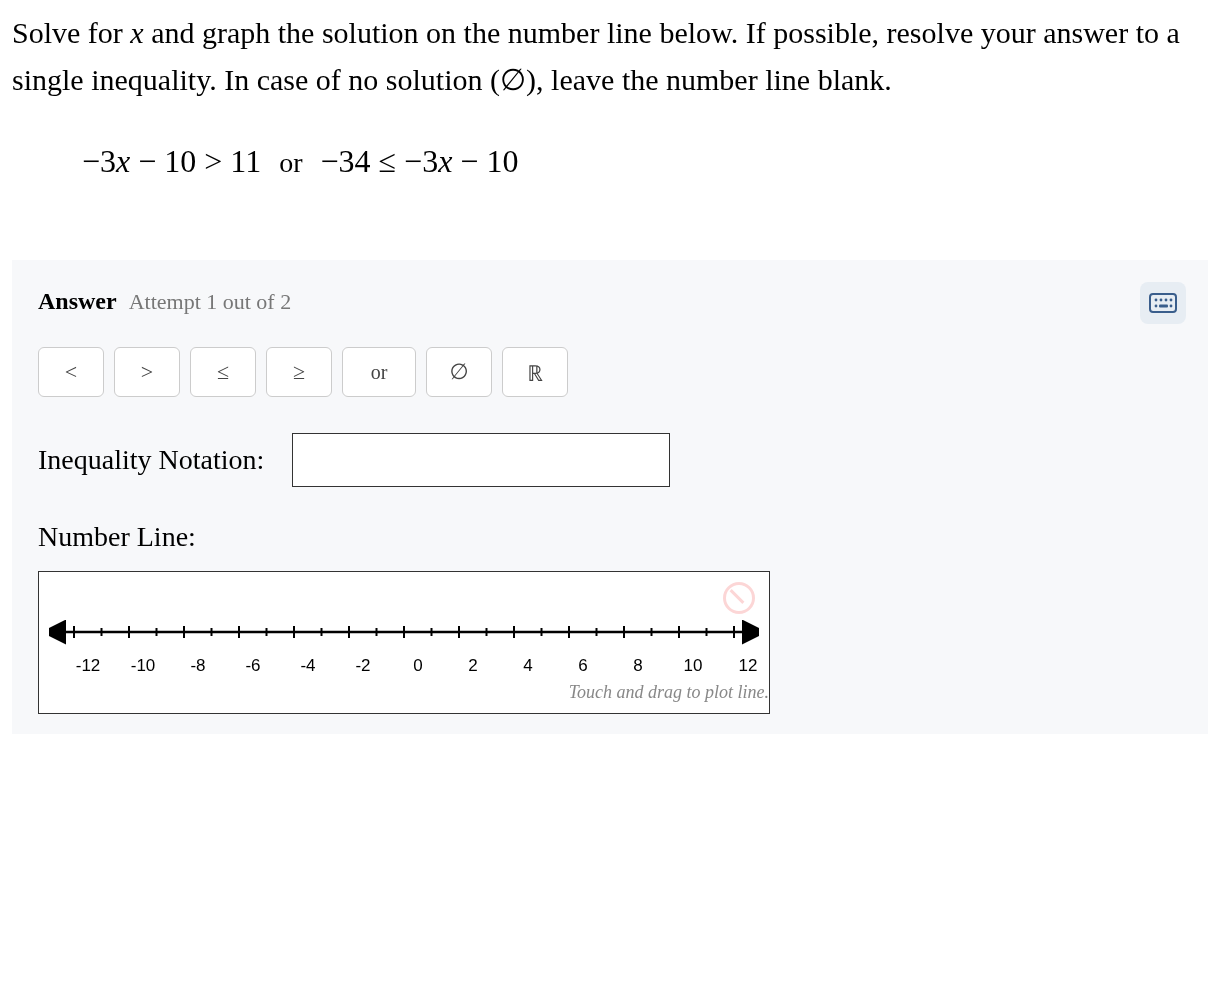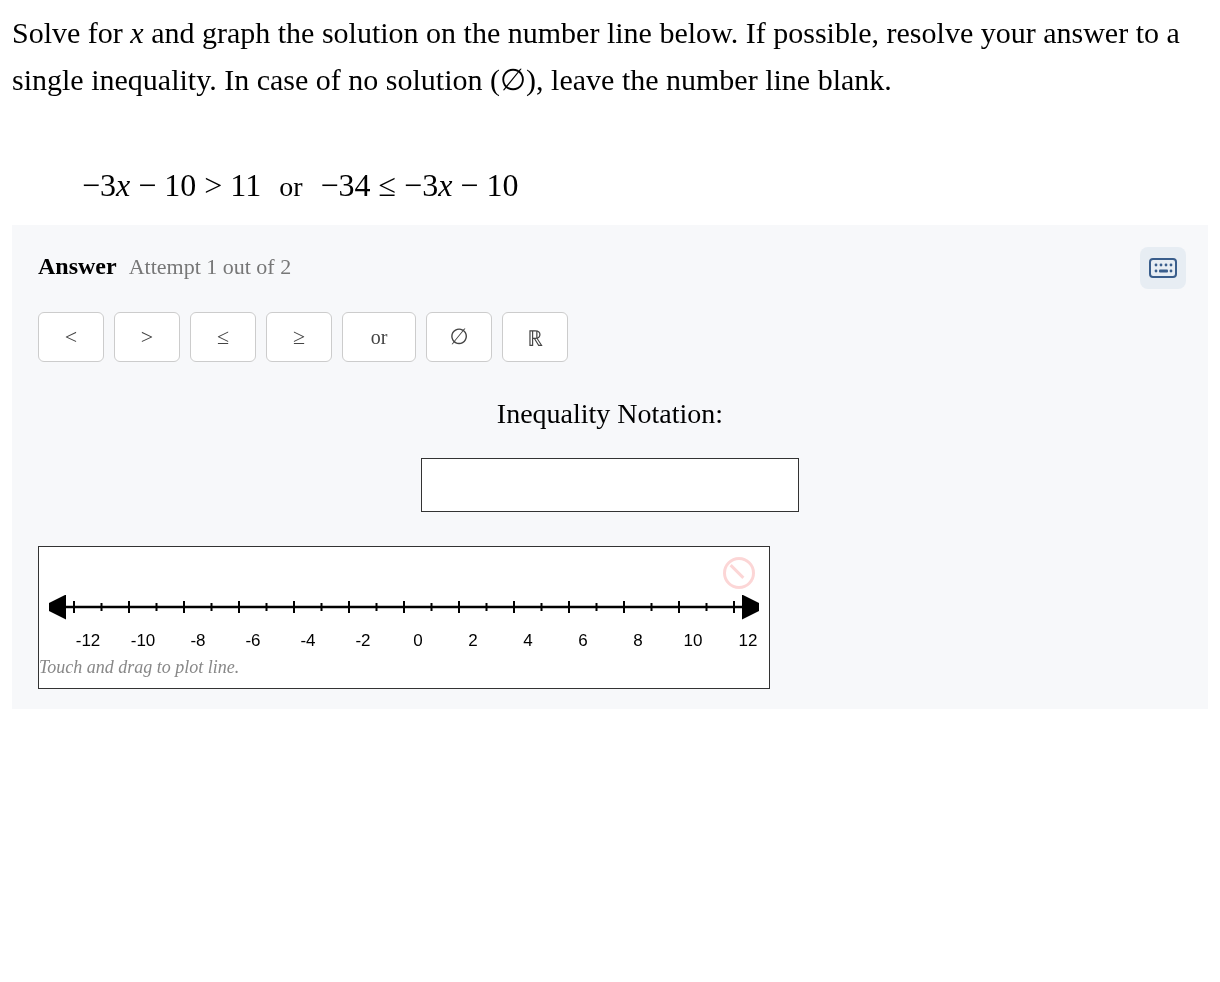--- a/index.html
+++ b/index.html
@@ -6,28 +6,28 @@
     margin: 0;
     padding: 10px 12px;
     font-family: Georgia, 'Times New Roman', serif;
     color: #000;
     background: #fff;
     width: 1196px;
   }
   .problem-text {
     font-size: 30px;
     line-height: 1.55;
-    margin-bottom: 64px;
+    margin-bottom: 40px;
   }
   .var { font-style: italic; font-family: 'Times New Roman', serif; }
   .empty-set { font-family: Arial, sans-serif; }
   .equation {
     font-family: 'Times New Roman', serif;
     font-size: 32px;
-    margin: 30px 0 21px 70px;
+    margin: 30px 0 80px 70px;
   }
   .eq-or { font-family: Georgia, serif; font-size: 28px; margin: 0 10px; }
 
   .answer-panel {
     background: #f7f8fa;
     padding: 28px 26px 20px 26px;
     position: relative;
     font-family: Georgia, serif;
   }
   .answer-header { margin-bottom: 32px; }
@@ -59,21 +59,21 @@
     align-items: center;
     justify-content: center;
     font-size: 22px;
     font-family: 'Times New Roman', serif;
     color: #444;
     cursor: pointer;
     padding: 0 10px;
   }
   .sym-btn.or-btn { font-family: Georgia, serif; font-size: 20px; padding: 0 14px; }
 
-  .field-row { display: flex; align-items: center; gap: 28px; margin-bottom: 34px; flex-direction: column; }
+  .field-row { display: flex; align-items: center; gap: 28px; margin-bottom: 34px; }
   .field-label { font-size: 28px; }
   .text-input {
     width: 360px;
     height: 52px;
     border: 1.5px solid #333;
     background: #fff;
     font-size: 22px;
     padding: 0 8px;
     font-family: Georgia, serif;
   }
@@ -108,21 +108,21 @@
     display: flex;
     justify-content: space-between;
     width: 660px;
     margin: 4px auto 0 auto;
     font-family: Arial, sans-serif;
     font-size: 17px;
     padding-left: 28px;
   }
   .tick-labels span { width: 0; display: flex; justify-content: center; white-space: nowrap; }
   .helper-text {
-    text-align: left;
+    text-align: right;
     font-style: italic;
     color: #888;
     font-size: 18px;
     margin-top: 6px;
     font-family: Georgia, serif;
   }
 </style>
 </head>
 <body>
 
@@ -164,20 +164,21 @@
     <div class="sym-btn or-btn">or</div>
     <div class="sym-btn">∅</div>
     <div class="sym-btn">ℝ</div>
   </div>
 
   <div class="field-row">
     <span class="field-label">Inequality Notation:</span>
     <input class="text-input" type="text" value="" style="">
   </div>
 
+  <div class="field-label" style="margin-bottom:18px;">Number Line:</div>
 
   <div class="numline-wrap">
     <div class="clear-icon"></div>
     <svg class="axis-svg" width="710" height="40">
       <defs>
         <marker id="arrL" markerWidth="10" markerHeight="10" refX="8" refY="5" orient="auto">
           <path d="M10,0 L0,5 L10,10 Z" fill="#000"></path>
         </marker>
         <marker id="arrR" markerWidth="10" markerHeight="10" refX="2" refY="5" orient="auto">
           <path d="M0,0 L10,5 L0,10 Z" fill="#000"></path>

